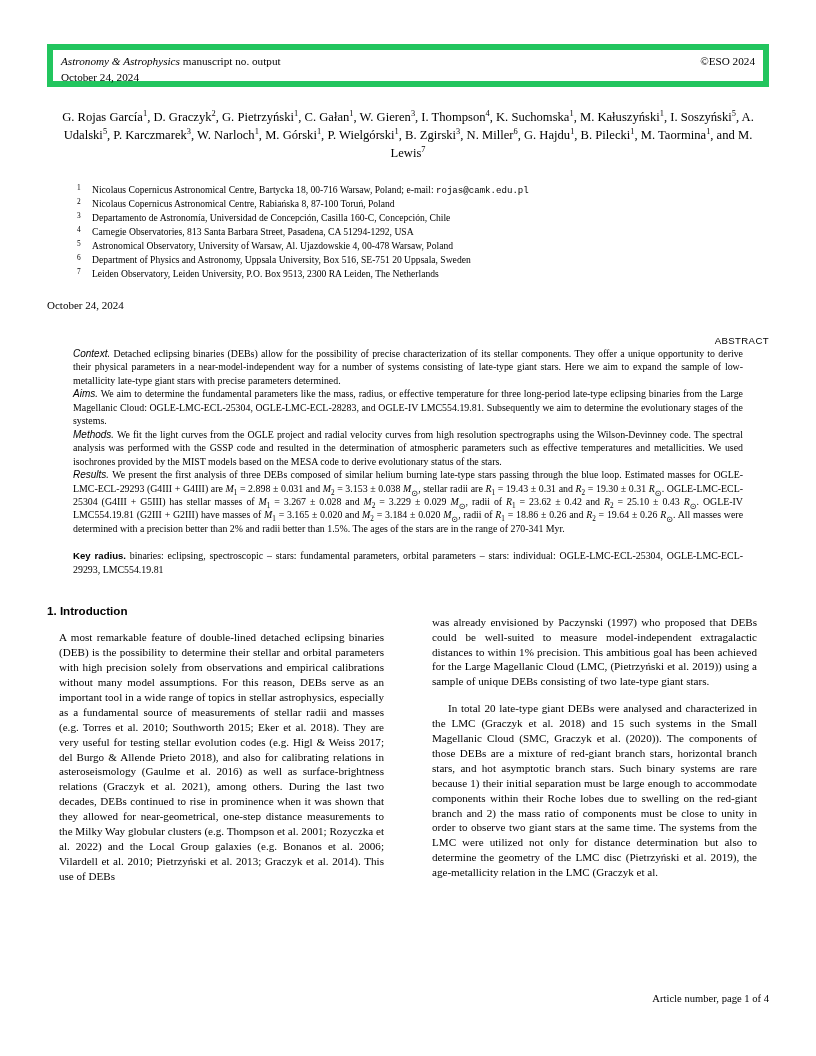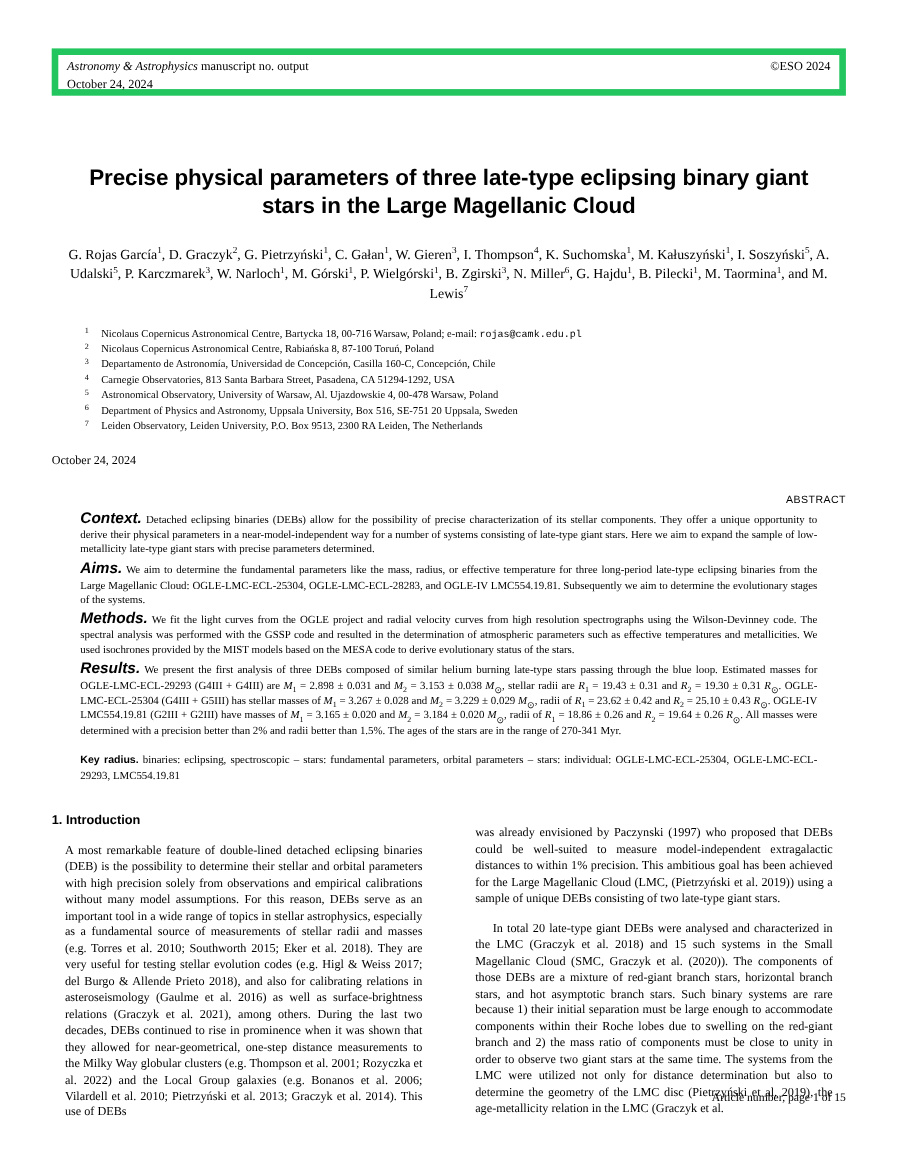--- a/index.html
+++ b/index.html
@@ -101,22 +101,22 @@
   .abstract {
     margin: 0 26px 0 26px;
     font-size: 9.9px;
     line-height: 1.355;
     text-align: justify;
   }
   .abstract p { margin: 0; }
   .ab-lbl {
     font-family: "Liberation Sans", sans-serif;
     font-style: italic;
-    font-size: 14px;
-    font-weight: bold;
+    font-size: 10px;
+    font-weight: normal;
   }
   .keywords {
     margin: 14px 26px 0 26px;
     font-size: 9.9px;
     line-height: 1.355;
     text-align: justify;
   }
   .kw-lbl {
     font-family: "Liberation Sans", sans-serif;
     font-weight: bold;
@@ -161,21 +161,20 @@
 <div class="page">
 
   <div class="running-head">
     <div class="rh-row">
       <div class="rh-left"><span class="rh-journal">Astronomy &amp; Astrophysics</span><span> manuscript no. output</span></div>
       <div class="rh-right">©ESO 2024</div>
     </div>
     <div class="rh-date">October 24, 2024</div>
   </div>
 
-  <h1 class="title">Precise physical parameters of three late-type eclipsing binary giant stars in the Large Magellanic Cloud</h1>
 
   <div class="authors">G. Rojas García<sup>1</sup>, D. Graczyk<sup>2</sup>, G. Pietrzyński<sup>1</sup>, C. Gałan<sup>1</sup>, W. Gieren<sup>3</sup>, I. Thompson<sup>4</sup>, K. Suchomska<sup>1</sup>, M. Kałuszyński<sup>1</sup>, I. Soszyński<sup>5</sup>, A. Udalski<sup>5</sup>, P. Karczmarek<sup>3</sup>, W. Narloch<sup>1</sup>, M. Górski<sup>1</sup>, P. Wielgórski<sup>1</sup>, B. Zgirski<sup>3</sup>, N. Miller<sup>6</sup>, G. Hajdu<sup>1</sup>, B. Pilecki<sup>1</sup>, M. Taormina<sup>1</sup>, and M. Lewis<sup>7</sup></div>
 
   <div class="affiliations">
     <div class="aff-item">
       <span class="aff-num">1</span>
       <span class="aff-txt">Nicolaus Copernicus Astronomical Centre, Bartycka 18, 00-716 Warsaw, Poland; e-mail: <span class="mono">rojas@camk.edu.pl</span></span>
     </div>
       <div class="aff-item">
       <span class="aff-num">2</span>
@@ -233,14 +232,14 @@
         </div>
     </div>
     <div class="col">
       <div>
           <p class="">was already envisioned by Paczynski (1997) who proposed that DEBs could be well-suited to measure model-independent extragalactic distances to within 1% precision. This ambitious goal has been achieved for the Large Magellanic Cloud (LMC, (Pietrzyński et al. 2019)) using a sample of unique DEBs consisting of two late-type giant stars.</p>
           <p class="indent">In total 20 late-type giant DEBs were analysed and characterized in the LMC (Graczyk et al. 2018) and 15 such systems in the Small Magellanic Cloud (SMC, Graczyk et al. (2020)). The components of those DEBs are a mixture of red-giant branch stars, horizontal branch stars, and hot asymptotic branch stars. Such binary systems are rare because 1) their initial separation must be large enough to accommodate components within their Roche lobes due to swelling on the red-giant branch and 2) the mass ratio of components must be close to unity in order to observe two giant stars at the same time. The systems from the LMC were utilized not only for distance determination but also to determine the geometry of the LMC disc (Pietrzyński et al. 2019), the age-metallicity relation in the LMC (Graczyk et al.</p>
         </div>
     </div>
   </div>
 
-  <div class="footer">Article number, page 1 of 15</div>
+  <div class="footer">Article number, page 1 of 4</div>
 </div>
 
 </body></html>

